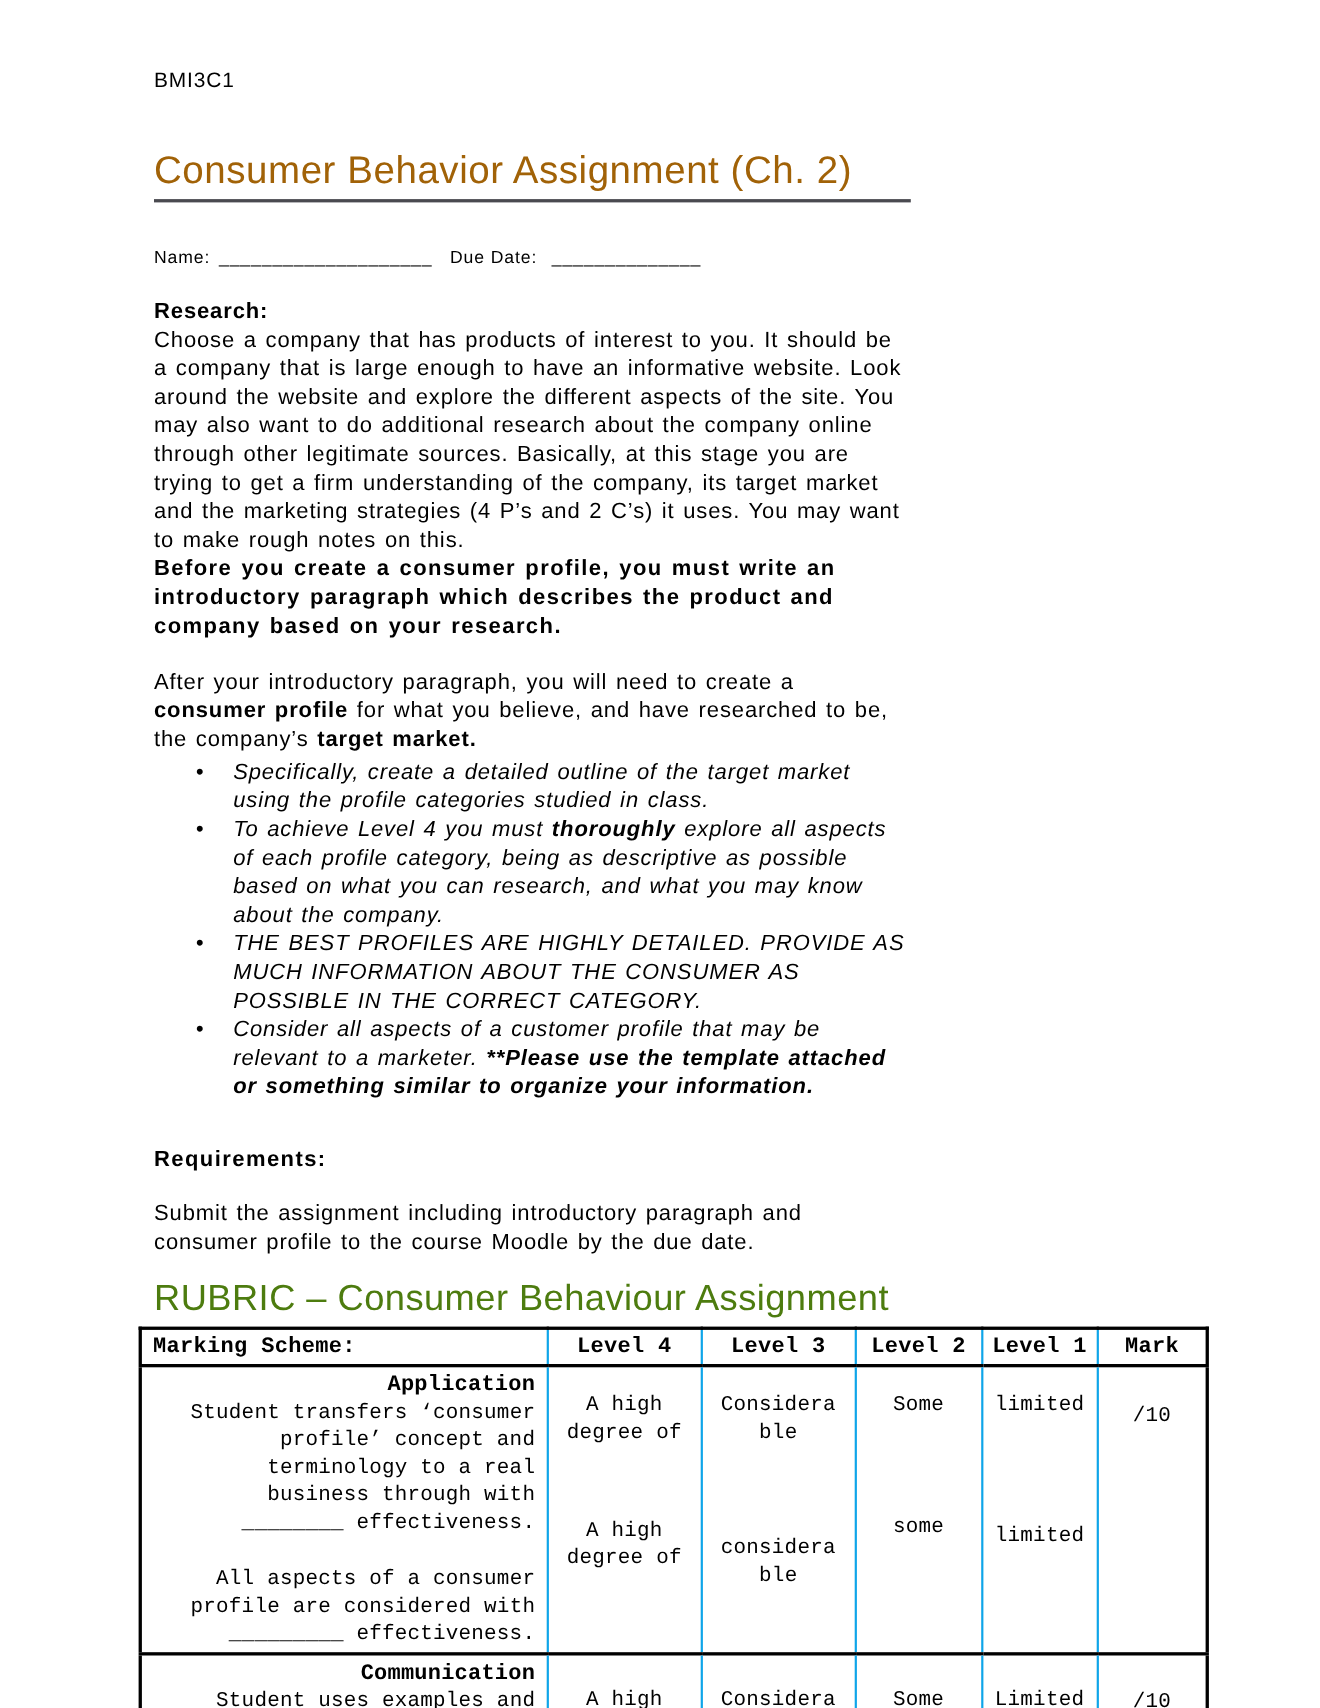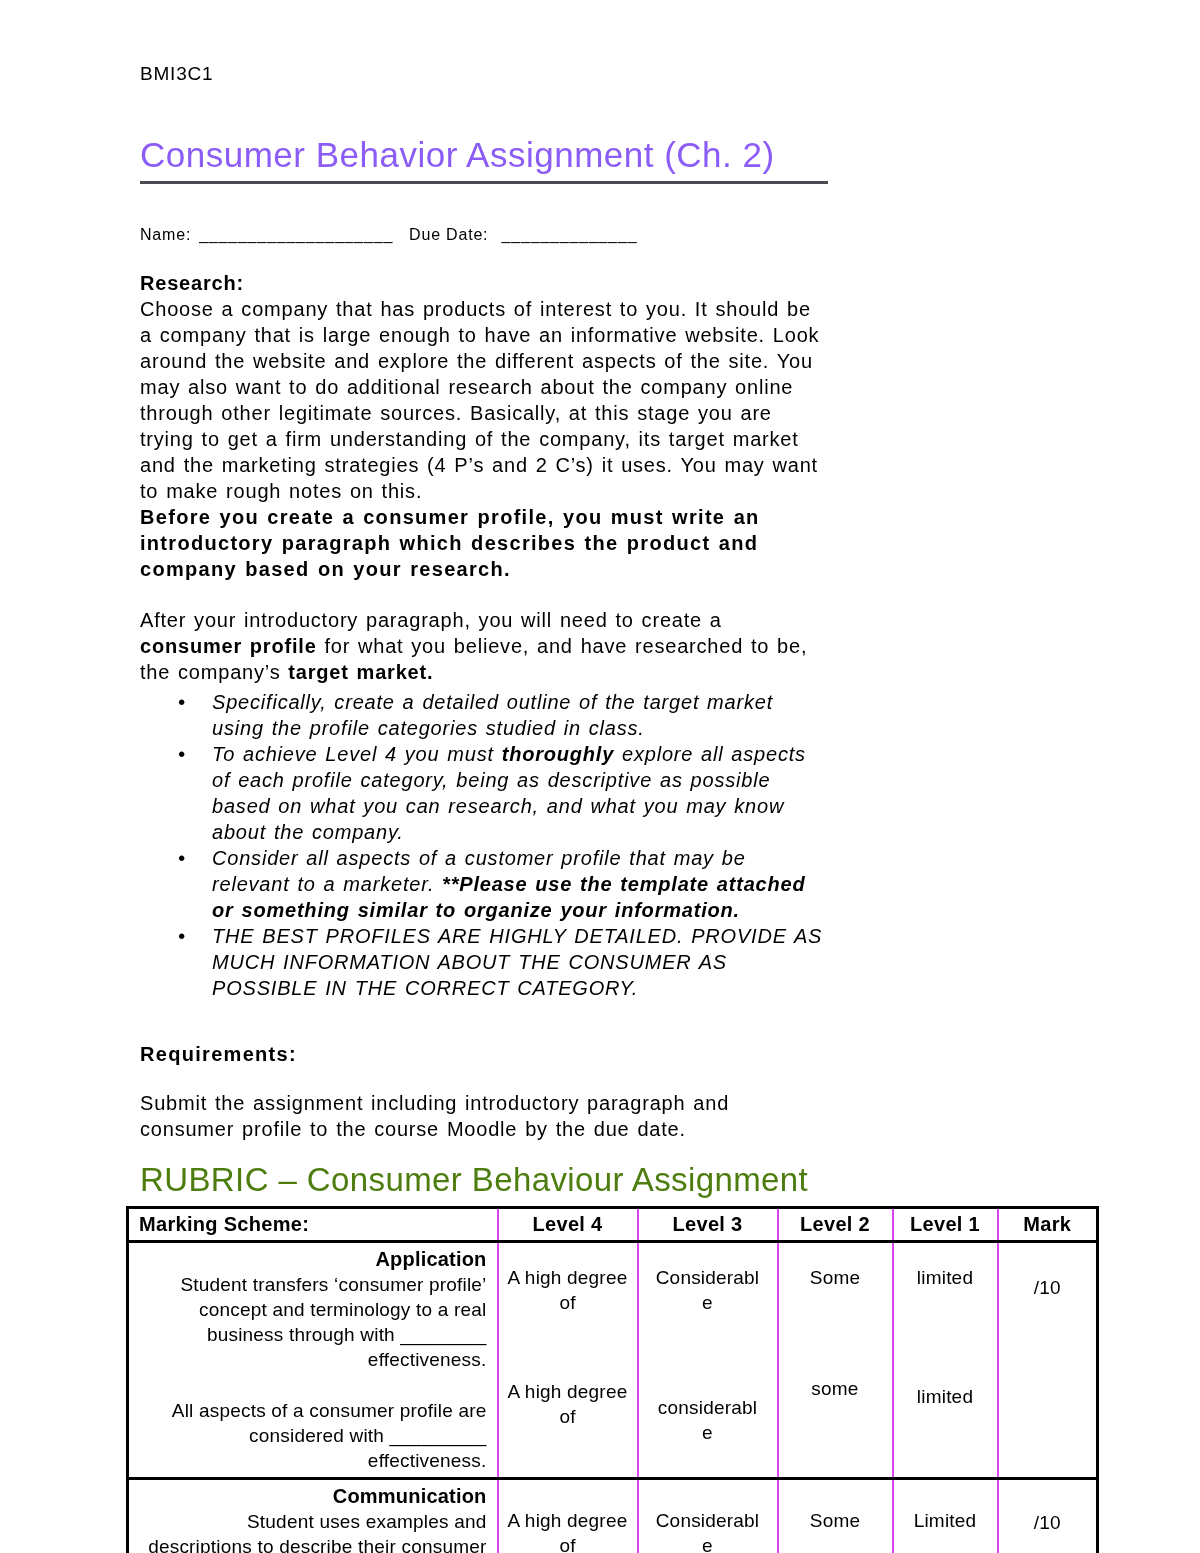--- a/index.html
+++ b/index.html
@@ -13,21 +13,21 @@
   }
   .page { width: 968px; height: 1553px; padding: 64px 140px 0 140px; }
 
   .course-code {
     font-size: 19px; letter-spacing: 0.8px; line-height: 20px;
   }
 
   .doc-title {
     margin: 50px 0 0 0;
     font-size: 35px; font-weight: 400; letter-spacing: 0.5px;
-    color: #8b5cf6;
+    color: #a16207;
     line-height: 42px;
     border-bottom: 3px solid #4a4a50;
     padding-bottom: 5px;
   }
 
   .name-line { margin: 42px 0 0 0; font-size: 16px; letter-spacing: 0.8px; }
   .name-line .blank { margin: 0 6px 0 8px; }
   .name-line .duedate { margin-left: 10px; }
 
   .body-text, li {
@@ -54,21 +54,21 @@
     margin: 18px 0 6px 0;
     font-size: 33px; font-weight: 400; letter-spacing: 0.4px;
     color: #4d7c0f; line-height: 40px;
   }
 
   table.rubric {
     border-collapse: collapse; table-layout: fixed;
     width: 970px; margin-left: -14px;
     border: 3px solid #000;
   }
-  table.rubric th, table.rubric td { border: 2px solid #d946ef; }
+  table.rubric th, table.rubric td { border: 2px solid #0ea5e9; font-family: Liberation Mono, monospace; }
   table.rubric thead th { border-bottom: 3px solid #000; }
   tr.row-app td { border-bottom: 3px solid #000; }
 
   col.c1 { width: 370px; } col.c2 { width: 140px; } col.c3 { width: 140px; }
   col.c4 { width: 115px; } col.c5 { width: 105px; } col.c6 { width: 100px; }
 
   th { font-size: 20px; font-weight: 700; letter-spacing: 0.3px; padding: 4px 8px; height: 32px; text-align: center; }
   th.c1 { text-align: left; padding-left: 10px; }
 
   td { vertical-align: top; font-size: 19px; letter-spacing: 0.2px; line-height: 25px; }
@@ -110,22 +110,22 @@
     <div class="body-text bold">Research:</div>
     <p class="body-text">Choose a company that has products of interest to you. It should be a company that is large enough to have an informative website. Look around the website and explore the different aspects of the site. You may also want to do additional research about the company online through other legitimate sources. Basically, at this stage you are trying to get a firm understanding of the company, its target market and the marketing strategies (4 P’s and 2 C’s) it uses. You may want to make rough notes on this.</p>
     <p class="body-text bold-note">Before you create a consumer profile, you must write an introductory paragraph which describes the product and company based on your research.</p>
   </div>
 
   <p class="body-text intro-para"><span>After your introductory paragraph, you will need to create a </span><span class="b">consumer profile</span><span> for what you believe, and have researched to be, the company’s </span><span class="b">target market.</span></p>
 
   <ul class="profile-bullets">
     <li><span>Specifically, create a detailed outline of the target market using the profile categories studied in class.</span></li>
     <li><span>To achieve Level 4 you must </span><span class="b">thoroughly</span><span> explore all aspects of each profile category, being as descriptive as possible based on what you can research, and what you may know about the company.</span></li>
+    <li><span>THE BEST PROFILES ARE HIGHLY DETAILED. PROVIDE AS MUCH INFORMATION ABOUT THE CONSUMER AS POSSIBLE IN THE CORRECT CATEGORY.</span></li>
     <li><span>Consider all aspects of a customer profile that may be relevant to a marketer. </span><span class="b">**Please use the template attached or something similar to organize your information.</span></li>
-    <li><span>THE BEST PROFILES ARE HIGHLY DETAILED. PROVIDE AS MUCH INFORMATION ABOUT THE CONSUMER AS POSSIBLE IN THE CORRECT CATEGORY.</span></li>
   </ul>
 
   <div class="req-heading">Requirements:</div>
   <p class="body-text req-body">Submit the assignment including introductory paragraph and consumer profile to the course Moodle by the due date.</p>
 
   <h2 class="rubric-heading">RUBRIC – Consumer Behaviour Assignment</h2>
 
   <table class="rubric">
     <colgroup>
       <col class="c1">

